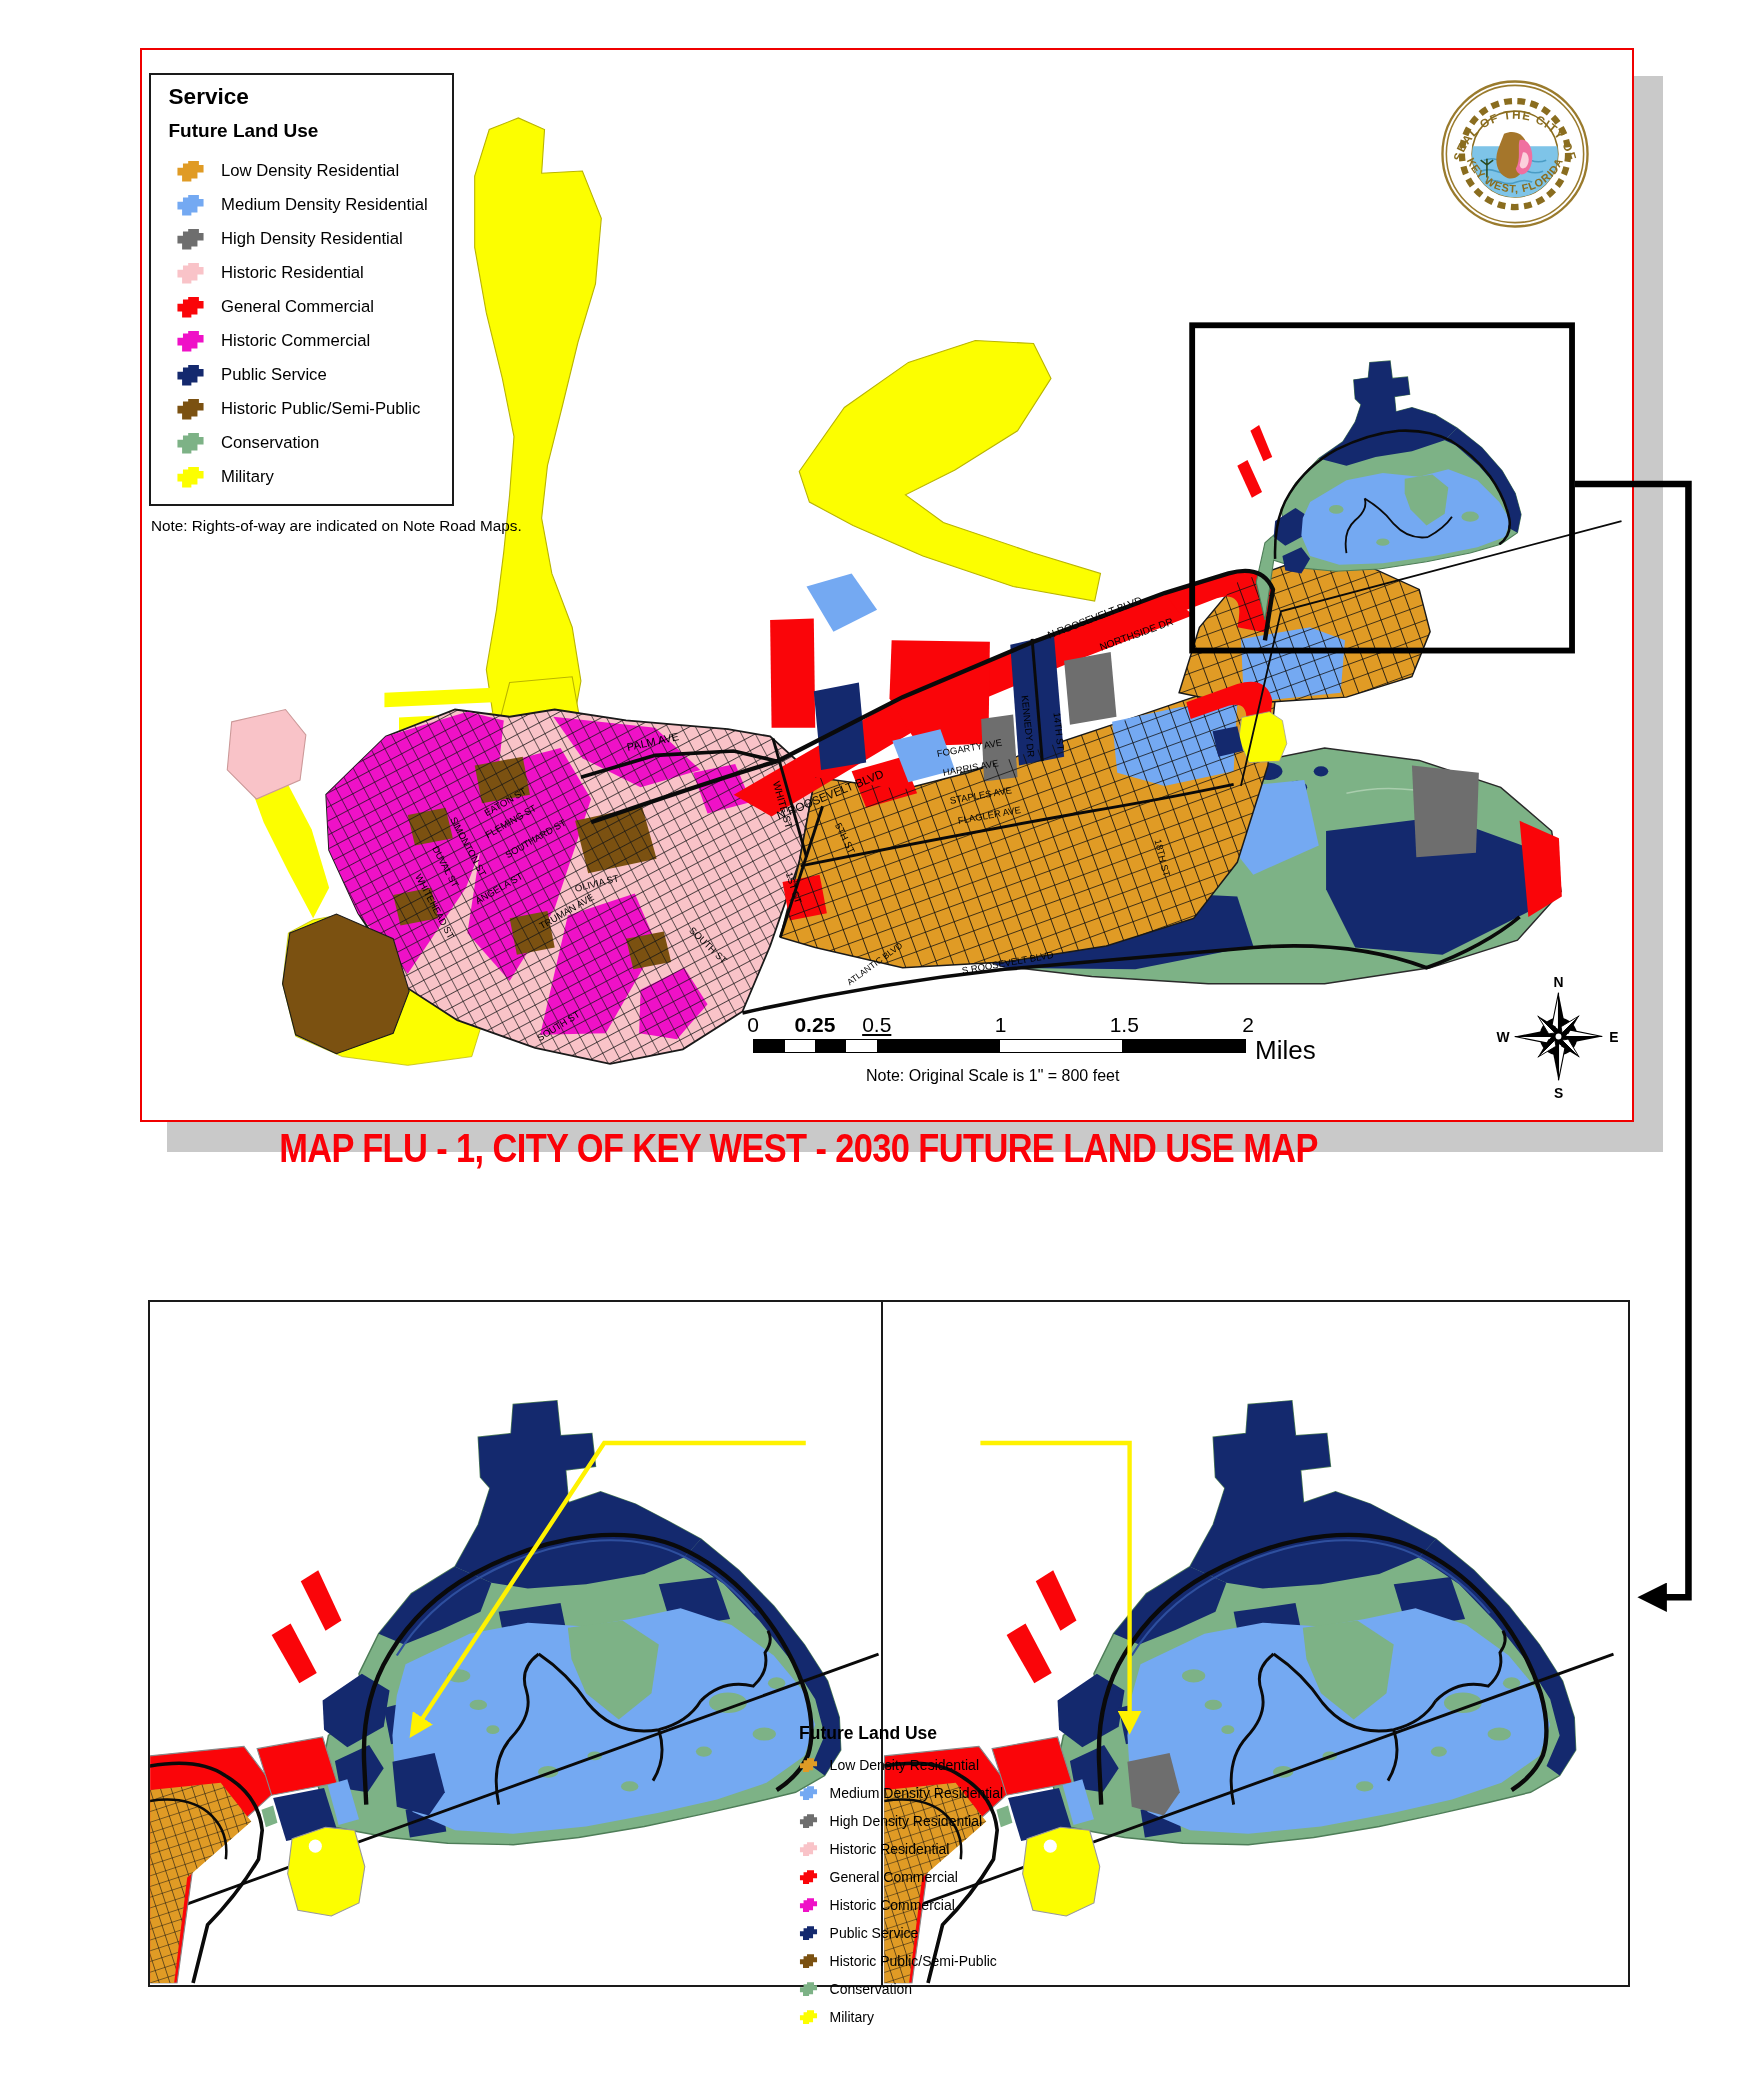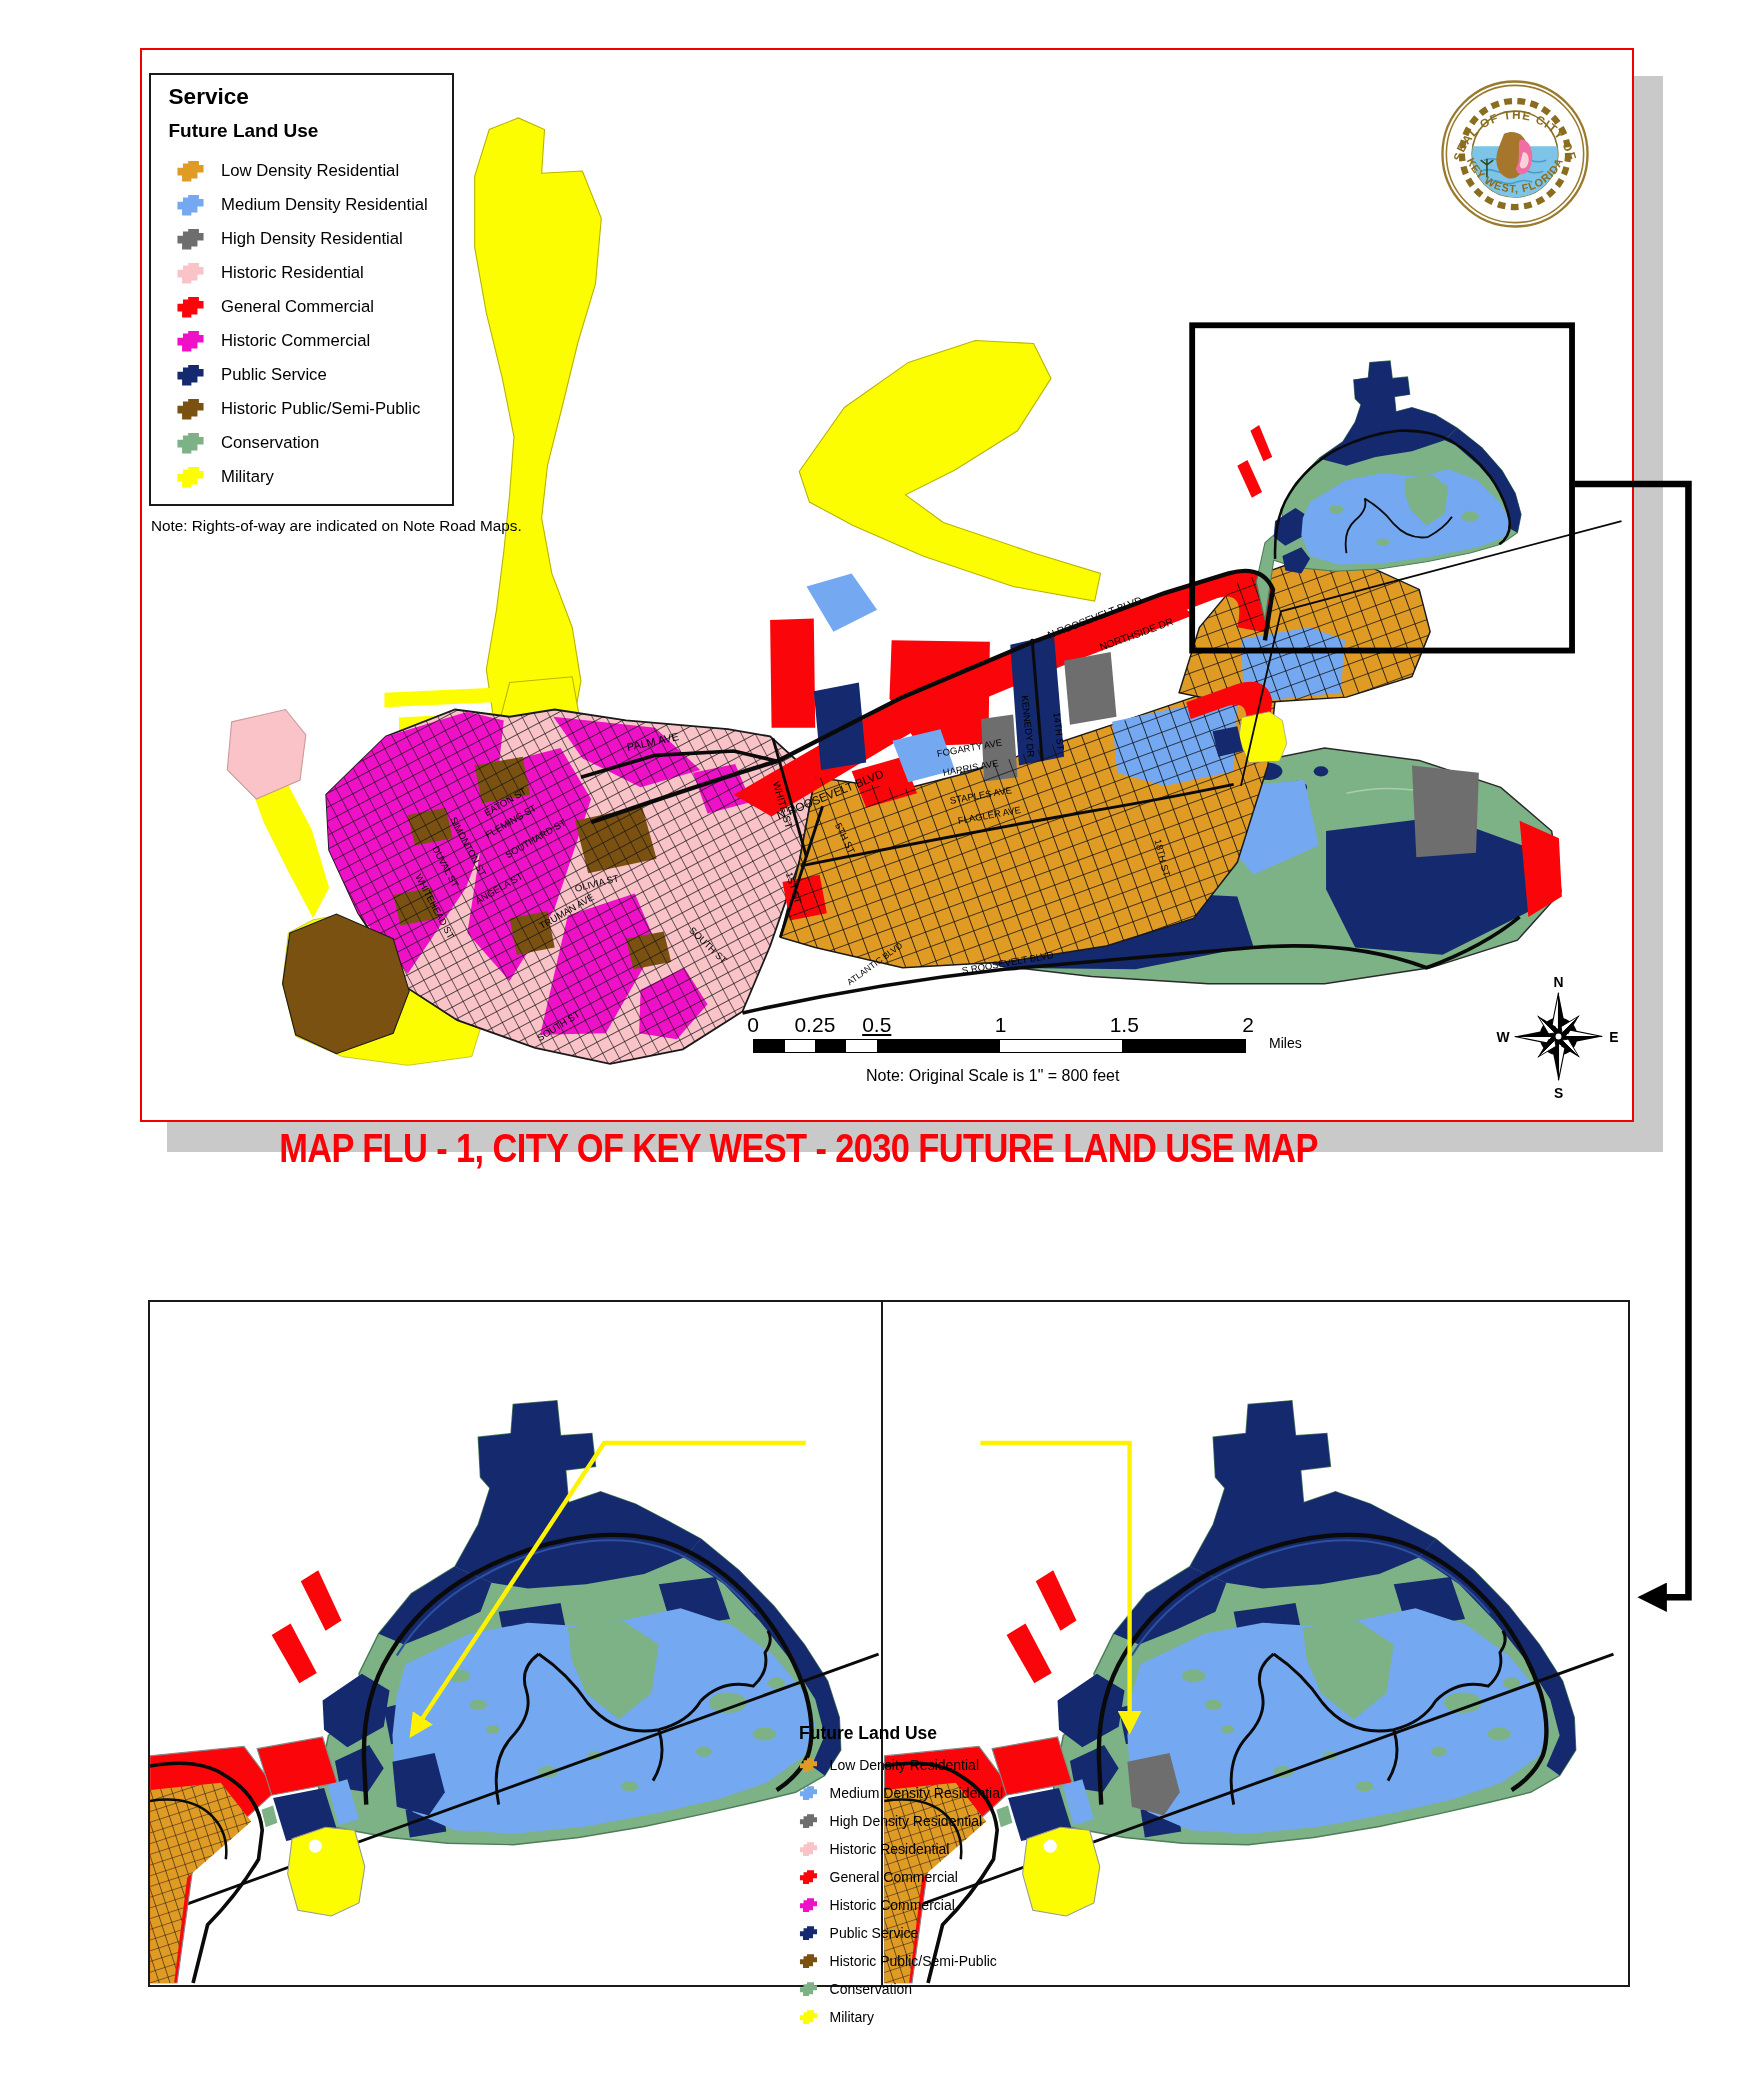--- a/index.html
+++ b/index.html
@@ -19,21 +19,21 @@
      clip-path:polygon(5% 35%,24% 35%,24% 14%,42% 14%,42% 0%,79% 0%,79% 21%,95% 21%,95% 57%,74% 57%,74% 86%,53% 86%,53% 100%,21% 100%,21% 71%,5% 71%);}
   .lg-label{margin-left:16px;font-size:16.7px;white-space:nowrap;}
   #row-note{left:151px;top:517px;font-size:15.3px;z-index:6;}
   
   #seal{left:1437px;top:76px;width:156px;height:156px;z-index:6;}
   
   #scalebar{left:753px;top:1013px;width:495px;height:51px;z-index:6;}
   .tick{position:absolute;top:0;font-size:21px;transform:translateX(-50%);}
   #bar{position:absolute;left:0;top:26px;width:491px;height:12.4px;border:1.5px solid #000;display:flex;}
   #bar div{height:100%;}
-  #miles{position:absolute;left:516px;top:22px;font-size:14px;}
+  #miles{position:absolute;left:502px;top:22px;font-size:26px;}
   #scale-note{left:866px;top:1067px;font-size:16px;z-index:6;}
   
   #compass{left:1495px;top:973px;width:127px;height:127px;z-index:6;}
   
   #map-title{left:140px;top:1126px;width:1317px;text-align:center;z-index:6;
      font-size:40px;font-weight:bold;color:#fb0007;transform:scaleX(.86);transform-origin:center;
      letter-spacing:-0.7px;white-space:nowrap;}
   
   #cmp-box{left:148px;top:1300px;width:1478px;height:683px;border:2.2px solid #1a1a1a;z-index:3;}
   #cmp-divider{left:881px;top:1300px;width:2.2px;height:685px;background:#1a1a1a;z-index:3;}
@@ -400,21 +400,21 @@
       <textPath href="#sealTopArc" startOffset="50%" text-anchor="middle">SEAL OF THE CITY OF</textPath>
     </text>
     <text font-size="14" font-weight="bold" fill="#8a6d1f" letter-spacing="1">
       <textPath href="#sealBotArc" startOffset="50%" text-anchor="middle">KEY WEST, FLORIDA</textPath>
     </text>
   </svg>
 
   <div class="abs" id="scalebar">
     <div id="scale-ticks">
         <span class="tick" style="left: 0%;">0</span>
-        <span class="tick" style="left: 12.5%;">0.25</span>
+        <span class="tick" style="left: 12.5%; font-weight: bold;">0.25</span>
         <span class="tick" style="left: 25%; text-decoration: underline;">0.5</span>
         <span class="tick" style="left: 50%;">1</span>
         <span class="tick" style="left: 75%;">1.5</span>
         <span class="tick" style="left: 100%;">2</span>
       </div>
     <div id="bar">
       <div style="width:6.25%;background:#000"></div>
         <div style="width:6.25%;background:#fff"></div>
       <div style="width:6.25%;background:#000"></div>
         <div style="width:6.25%;background:#fff"></div>

